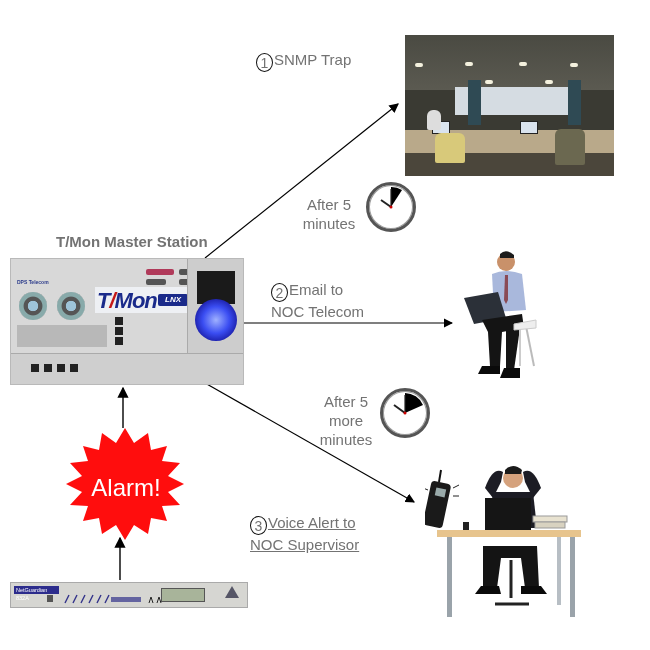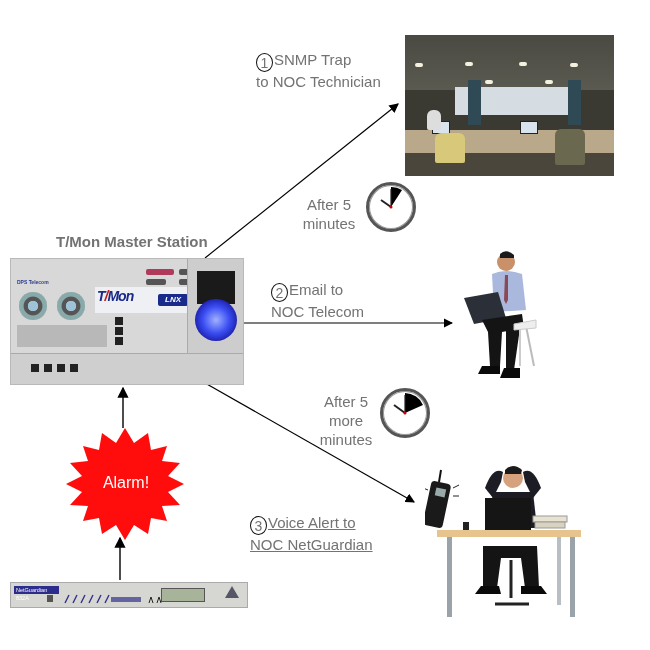--- a/index.html
+++ b/index.html
@@ -26,35 +26,35 @@
   
   .station { left:10px; top:258px; width:232px; height:125px; background:#d8d8d8; border:1px solid #b9b9b9; }
   .station .bottom { position:absolute; left:0; bottom:0; width:100%; height:30px; background:#cfcfcf; border-top:1px solid #aaa; }
   .station .right { position:absolute; right:0; top:0; width:55px; height:95px; background:#cdcdcd; border-left:1px solid #aaa; }
   .station .psu { position:absolute; right:8px; top:12px; width:38px; height:33px; background:#1a1a1a; }
   .station .bluefan { position:absolute; right:6px; top:40px; width:42px; height:42px; border-radius:50%;
                       background:radial-gradient(circle,#9fb1ff 0%,#3a4df2 45%,#1b1ea8 75%,#0b0b60 100%); }
   .station .fan { position:absolute; top:33px; width:28px; height:28px; border-radius:50%;
                   background:radial-gradient(circle,#9ec3d8 0 25%,#555 28% 45%,#8aa 50% 70%,#333 75%); }
   .station .logo-panel { position:absolute; left:84px; top:28px; width:96px; height:26px; background:#eef0f4; }
-  .station .logo { position:absolute; left:86px; top:29px; font-size:14px; font-weight:bold; font-style:italic; color:#1a2a8a; letter-spacing:-1px; }
+  .station .logo { position:absolute; left:86px; top:29px; font-size:22px; font-weight:bold; font-style:italic; color:#1a2a8a; letter-spacing:-1px; }
   .station .logo .slash { color:#c41818; }
   .station .lnx { position:absolute; left:147px; top:35px; width:30px; height:12px; background:#1a2a8a; border-radius:2px; color:#fff; font-size:8px; font-weight:bold; text-align:center; line-height:12px; font-style:italic; }
   .station .ports { position:absolute; left:6px; top:66px; width:90px; height:22px; background:#b8b8b8; }
   .station .rj { position:absolute; width:8px; height:8px; background:#222; }
   .station .db { position:absolute; width:20px; height:6px; background:#555; border-radius:2px; }
   .station .dbpink { background:#b03a5a; width:28px; }
   .station .brand { position:absolute; left:6px; top:20px; font-size:5px; color:#2a3a8a; font-weight:bold; }
 
   
   .clock { width:50px; height:50px; border-radius:50%; background:#fff; border:3px solid #555; box-sizing:border-box;
            box-shadow:0 0 0 1px #999 inset; overflow:hidden; }
 
   
-  .alarm-text { left:66px; top:474px; width:120px; font-size:16px; color:#fff; text-align:center; }
+  .alarm-text { left:66px; top:474px; width:120px; font-size:24px; color:#fff; text-align:center; }
 
   
   .ng { left:10px; top:582px; width:236px; height:24px; background:#d6d6d2; border:1px solid #aaa; }
   .ng .badge { position:absolute; left:3px; top:3px; width:43px; height:8px; background:#2c2c8c; color:#fff; font-size:5.5px; line-height:8px; padding-left:2px; }
   .ng .lcd { position:absolute; left:150px; top:5px; width:42px; height:12px; background:#a8b49a; border:1px solid #555; }
   .ng .logo { position:absolute; left:214px; top:3px; width:0; height:0; border-left:7px solid transparent; border-right:7px solid transparent; border-bottom:12px solid #556; }
 
   
   .manager { left:462px; top:248px; width:80px; height:140px; }
   .supervisor { left:425px; top:458px; width:160px; height:160px; }
@@ -74,21 +74,20 @@
   <line x1="123" y1="428" x2="123" y2="388" stroke="#000" stroke-width="1.4" marker-end="url(#ah)"></line>
   <line x1="120" y1="580" x2="120" y2="538" stroke="#000" stroke-width="1.4" marker-end="url(#ah)"></line>
 
   <polygon fill="#ff0d0d" points="125,428 134,443 148,433 151,450 167,446 162,461 180,463 168,476 184,484 168,492 180,505 162,506 167,521 151,518 148,534 134,525 125,540 116,525 102,534 99,518 83,521 88,506 70,505 82,492 66,484 82,476 70,463 88,461 83,446 99,450 102,433 116,443"></polygon>
 </svg>
 
 <div class="abs alarm-text">Alarm!</div>
 
 <div class="abs label" style="left:256px;top:50px;">
   <span class="num">1</span><span>SNMP Trap</span><br>
-  <span>to NOC Technician</span>
 </div>
 
 <div class="abs noc">
   <div class="ceiling"></div>
   <div class="light" style="left:10px;top:28px"></div>
   <div class="light" style="left:60px;top:27px"></div>
   <div class="light" style="left:114px;top:27px"></div>
   <div class="light" style="left:165px;top:28px"></div>
   <div class="light" style="left:80px;top:45px"></div>
   <div class="light" style="left:140px;top:45px"></div>
@@ -176,21 +175,21 @@
   <svg width="44" height="44" style="position:absolute;left:0;top:0">
     <path d="M22,22 L22,2 A20,20 0 0,1 40,14 Z" fill="#000"></path>
     <line x1="22" y1="22" x2="11" y2="14" stroke="#222" stroke-width="2"></line>
     <line x1="22" y1="22" x2="22" y2="4" stroke="#222" stroke-width="1.2"></line>
     <circle cx="22" cy="22" r="1.5" fill="#c00"></circle>
   </svg>
 </div>
 
 <div class="abs label" style="left:250px;top:513px;text-decoration:underline;">
   <span class="num">3</span><span>Voice Alert to</span><br>
-  <span>NOC NetGuardian</span>
+  <span>NOC Supervisor</span>
 </div>
 
 <div class="abs supervisor">
   <svg width="160" height="160">
 
     <g>
       <rect x="2" y="24" width="20" height="45" rx="4" fill="#1a1a1a" transform="rotate(12 12 46)"></rect>
       <rect x="8" y="30" width="10" height="8" fill="#9aa" transform="rotate(12 12 46)"></rect>
       <line x1="14" y1="24" x2="16" y2="12" stroke="#111" stroke-width="2"></line>
       <line x1="28" y1="30" x2="34" y2="27" stroke="#222"></line>

